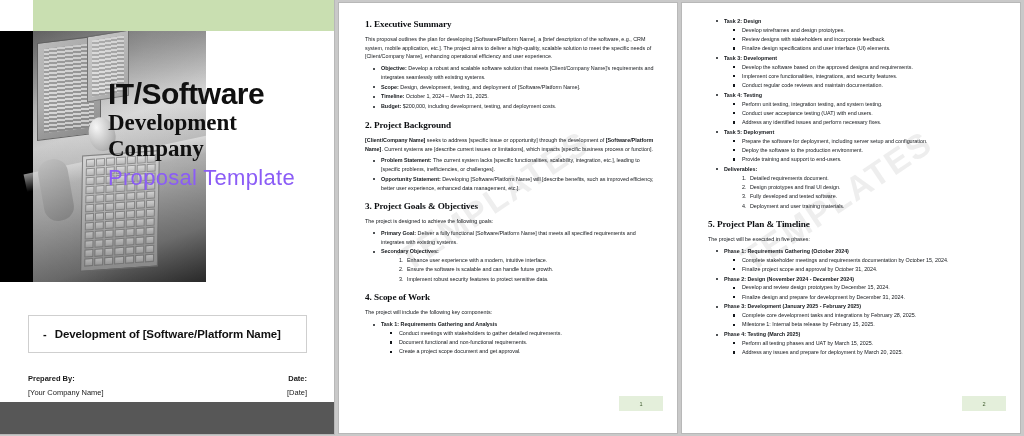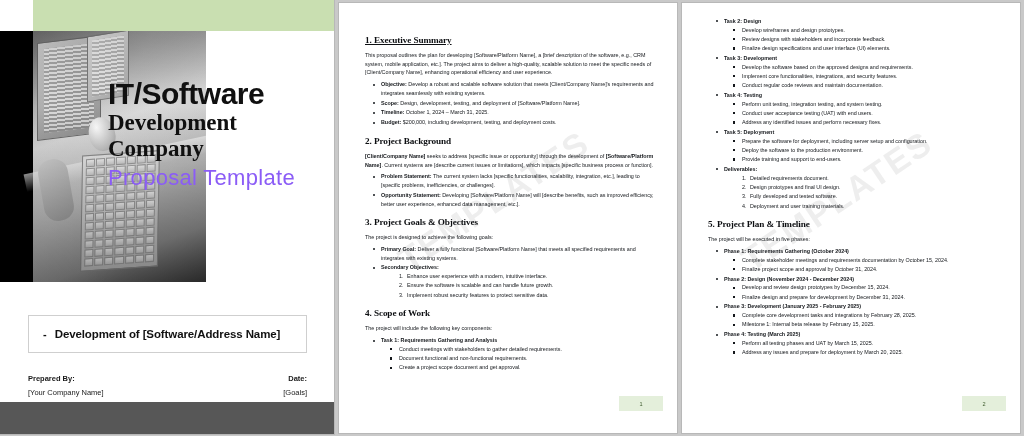--- a/index.html
+++ b/index.html
@@ -258,21 +258,21 @@
   .doc-content { position: relative; z-index: 2; }
 
   h2.sec {
     font-family: "Liberation Serif", serif;
     font-size: 9.2px;
     font-weight: bold;
     color: #0d0f12;
     margin: 7px 0 3px 0;
     letter-spacing: -0.1px;
   }
-  .page-text .doc-content > h2.sec:first-child { margin-top: 16px; text-decoration: underline; }
+  .page-text .doc-content > h2.sec:first-child { margin-top: 0; }
   p.para {
     margin: 0 0 3px 0;
     text-align: left;
   }
   .b { font-weight: bold; }
 
   ul.lvl1, ol.lvl1 {
     margin: 0 0 2px 0;
     padding-left: 16px;
     list-style: none;
@@ -440,31 +440,31 @@
     </div>
 
     <div class="cover-title-block">
       <div class="cover-title-1">IT/Software</div>
       <div class="cover-title-2">Development Company</div>
       <div class="cover-title-3">Proposal Template</div>
     </div>
 
     <div class="cover-subtitle-box">
       <span class="cover-subtitle-dash">-</span>
-      <span class="cover-subtitle-text">Development of [Software/Address Name]</span>
+      <span class="cover-subtitle-text">Development of [Software/Platform Name]</span>
     </div>
 
     <div class="cover-meta">
       <div class="col-l">
         <span class="lbl">Prepared By:</span>
         <span class="val">[Your Company Name]</span>
       </div>
       <div class="col-r">
         <span class="lbl">Date:</span>
-        <span class="val">[Goals]</span>
+        <span class="val">[Date]</span>
       </div>
     </div>
 
     <div class="cover-footer-band"></div>
   </div>
 
   <div class="page page-text">
     <div class="doc-body">
       <div class="watermark">TEMPLATES</div>
       <div class="doc-content">

